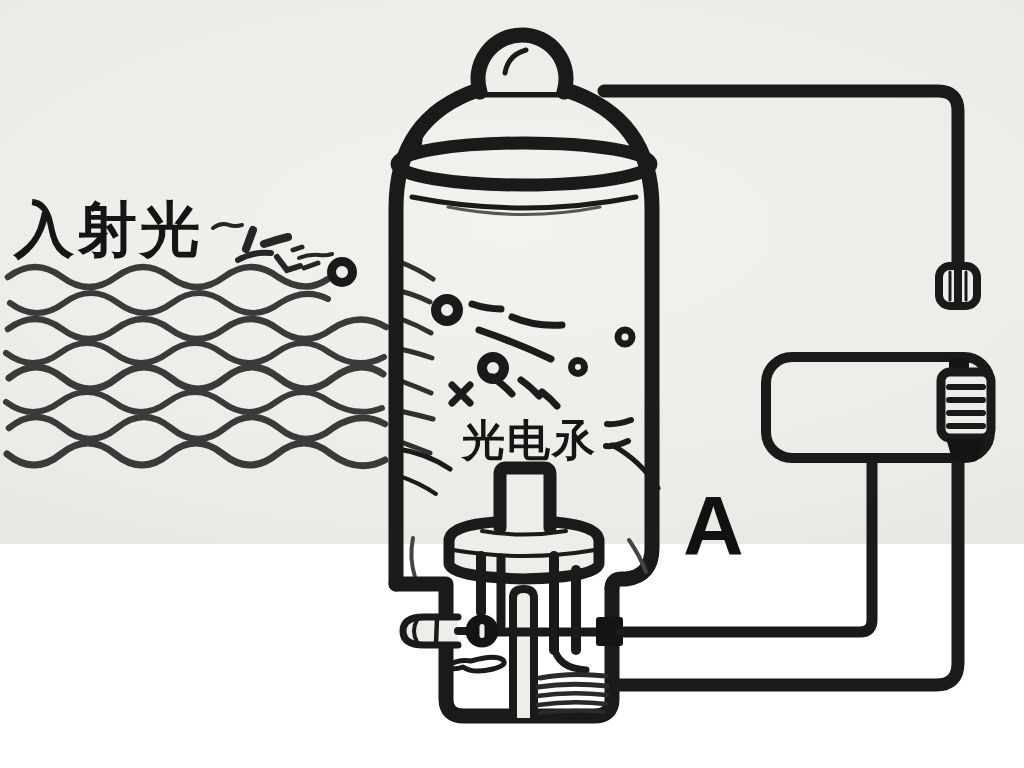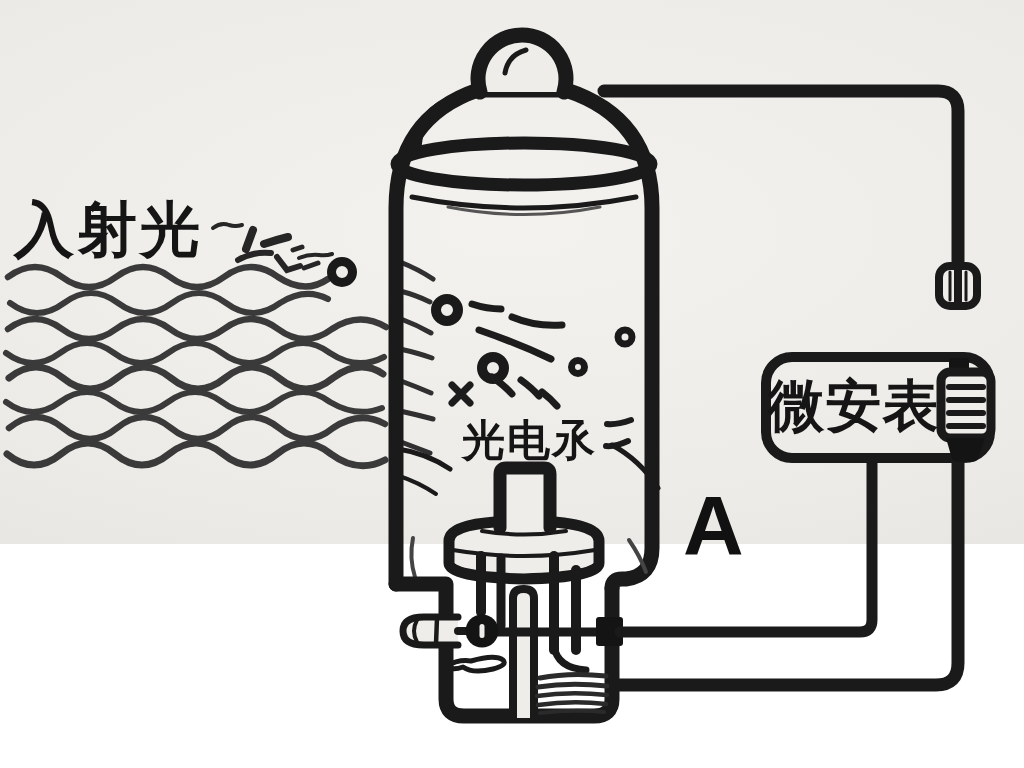--- a/index.html
+++ b/index.html
@@ -172,16 +172,15 @@
         <path d="M949 400 L983 400"></path>
         <path d="M949 413 L983 413"></path>
         <path d="M949 426 L983 426"></path>
       </g>
       <path fill="#141414" stroke="none" d="M946 438 L985 438 L978 459 Q976 462 970 462 L960 462 Q954 462 952 459 Z"></path>
     </g>
   </svg>
 
   <div class="lbl lbl-incident">入射光</div>
   <div class="lbl lbl-phototube">光电氶</div>
-  <div class="lbl lbl-meter">微安表</div>
   <div class="lbl lbl-ammeter-a">A</div>
 
 </div>
 
 </body></html>

